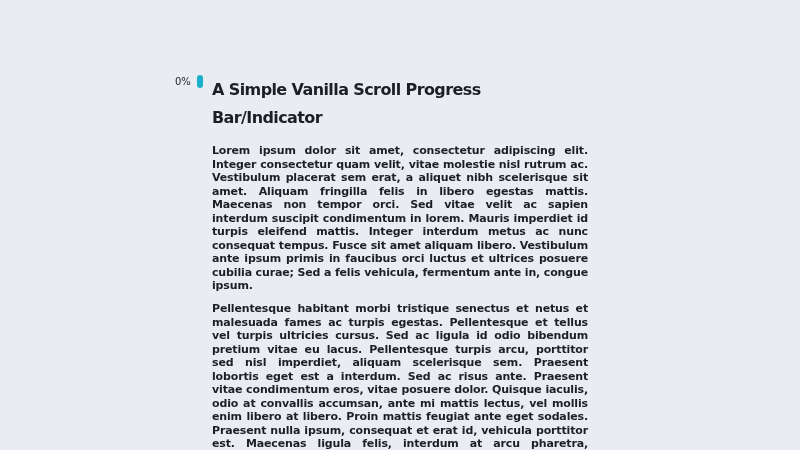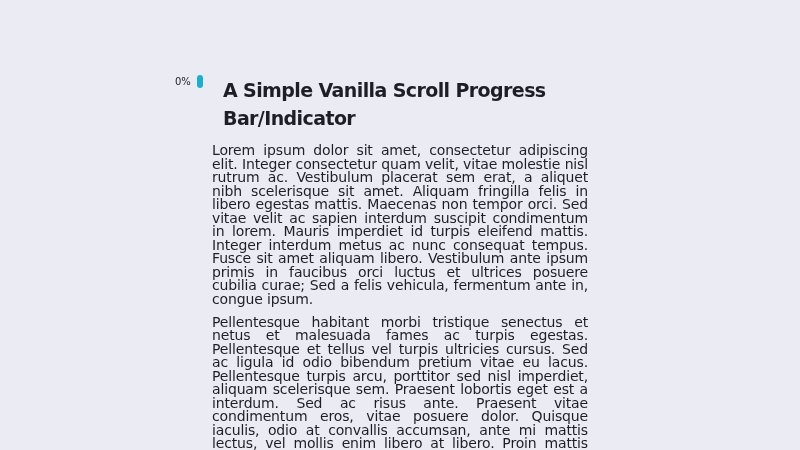--- a/index.html
+++ b/index.html
@@ -35,35 +35,36 @@
       border-radius: 3px;
       background: #1ab0cc;
     }
     .article {
       position: absolute;
       left: 212px;
       top: 76px;
       width: 376px;
     }
     .article h1 {
-      margin: 0 0 12px 11px;
+      margin: 0 0 12px 0;
       font-family: "DejaVu Sans", sans-serif;
-      font-size: 19px;
+      font-size: 16px;
       line-height: 28px;
       font-weight: bold;
       letter-spacing: -0.6px;
       color: #1e1e26;
     }
     .article p {
       margin: 8px 0 9px 0;
-      font-size: 14px;
+      font-size: 11px;
       line-height: 13.55px;
       text-align: justify;
       letter-spacing: -0.15px;
       color: #1e1e26;
+      font-weight: bold;
     }
   </style>
 </head>
 <body>
 
 <div class="progress-indicator">
   <span class="progress-label">0%</span>
   <span class="progress-track"></span>
 </div>
 

